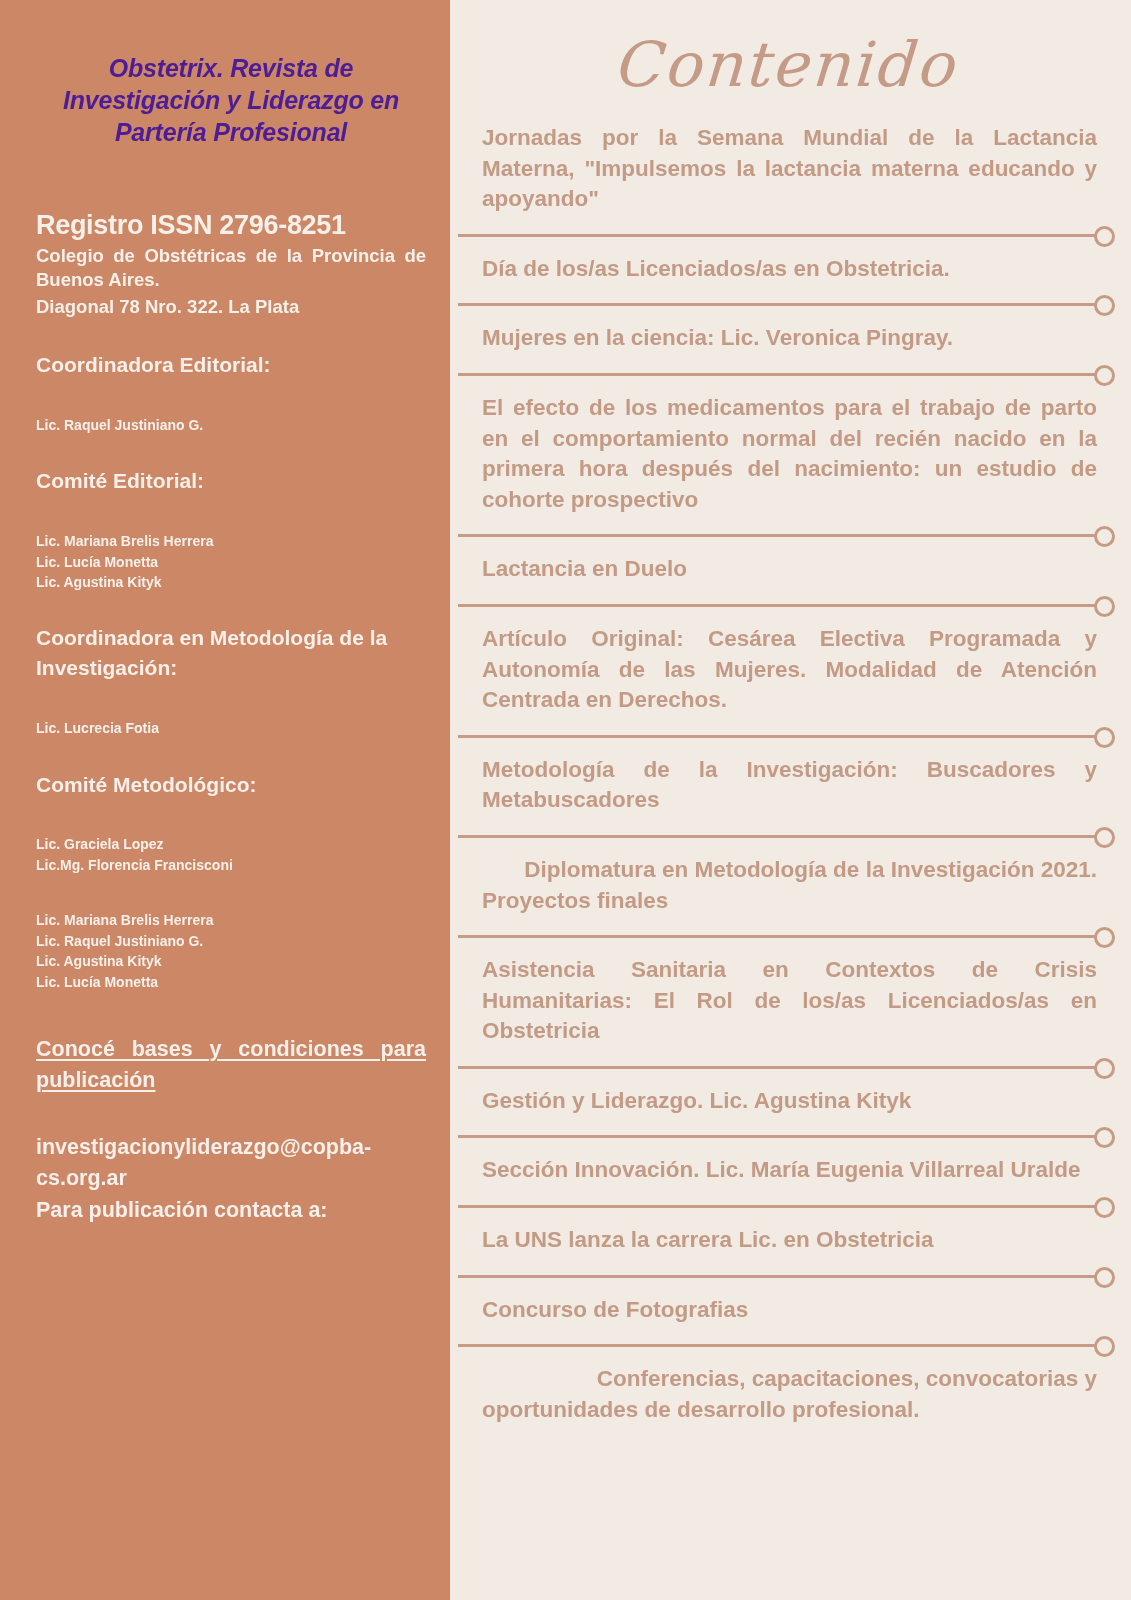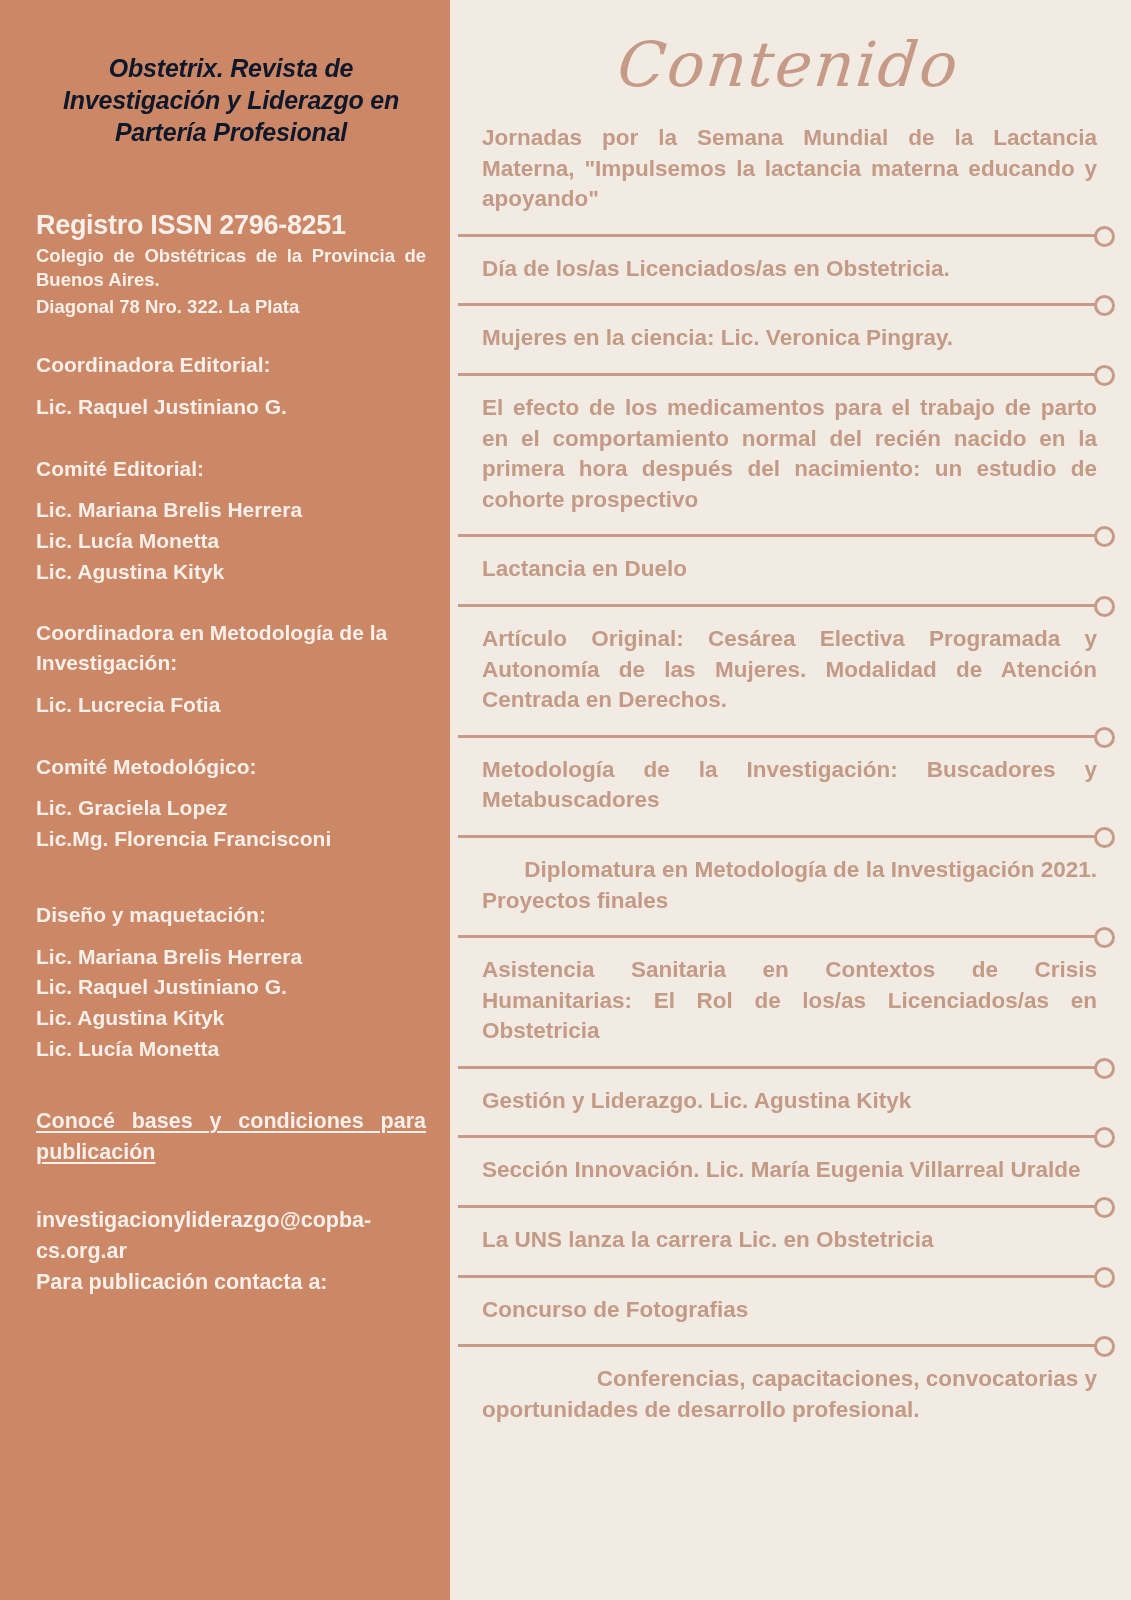--- a/index.html
+++ b/index.html
@@ -22,21 +22,21 @@
     left: 0; top: 0;
     width: 450px;
     height: 1600px;
     background: #CC8766;
     box-sizing: border-box;
     padding: 0 24px 0 36px;
   }
   .masthead {
     margin-top: 52px;
     text-align: center;
-    color: #0f172a;
+    color: #4c1d95;
     font-weight: bold;
     font-style: italic;
     font-size: 25px;
     line-height: 1.28;
     letter-spacing: -0.2px;
   }
   .issn-block { margin-top: 62px; }
   .issn-title {
     color: #F7F0EA;
     font-weight: bold;
@@ -57,23 +57,23 @@
   .sb-head {
     color: #F7F0EA;
     font-weight: bold;
     font-size: 21px;
     line-height: 1.42;
     margin-top: 31px;
   }
   .sb-names {
     color: #F7F0EA;
     font-weight: bold;
-    font-size: 21px;
+    font-size: 14px;
     line-height: 1.46;
-    margin-top: 12px;
+    margin-top: 35px;
   }
   .sb-gap-lg { margin-top: 45px; }
   .sb-link {
     color: #F7F0EA;
     font-weight: bold;
     font-size: 21.5px;
     line-height: 1.45;
     margin-top: 42px;
     text-decoration: underline;
     text-underline-offset: 3px;
@@ -183,21 +183,20 @@
 
     <div class="sb-head">Coordinadora en Metodología de la Investigación:</div>
     <div class="sb-names">Lic. Lucrecia Fotia</div>
 
     <div class="sb-head">Comité Metodológico:</div>
     <div class="sb-names">
       <div>Lic. Graciela Lopez</div>
       <div>Lic.Mg. Florencia Francisconi</div>
     </div>
 
-    <div class="sb-head sb-gap-lg">Diseño y maquetación:</div>
     <div class="sb-names">
       <div>Lic. Mariana Brelis Herrera</div>
       <div>Lic. Raquel Justiniano G.</div>
       <div>Lic. Agustina Kityk</div>
       <div>Lic. Lucía Monetta</div>
     </div>
 
     <div class="sb-link">Conocé bases y condiciones para publicación</div>
 
     <div class="sb-contact">

